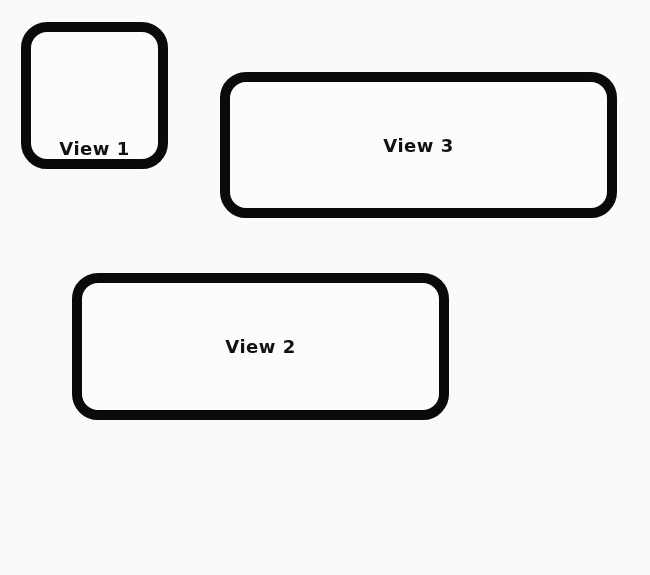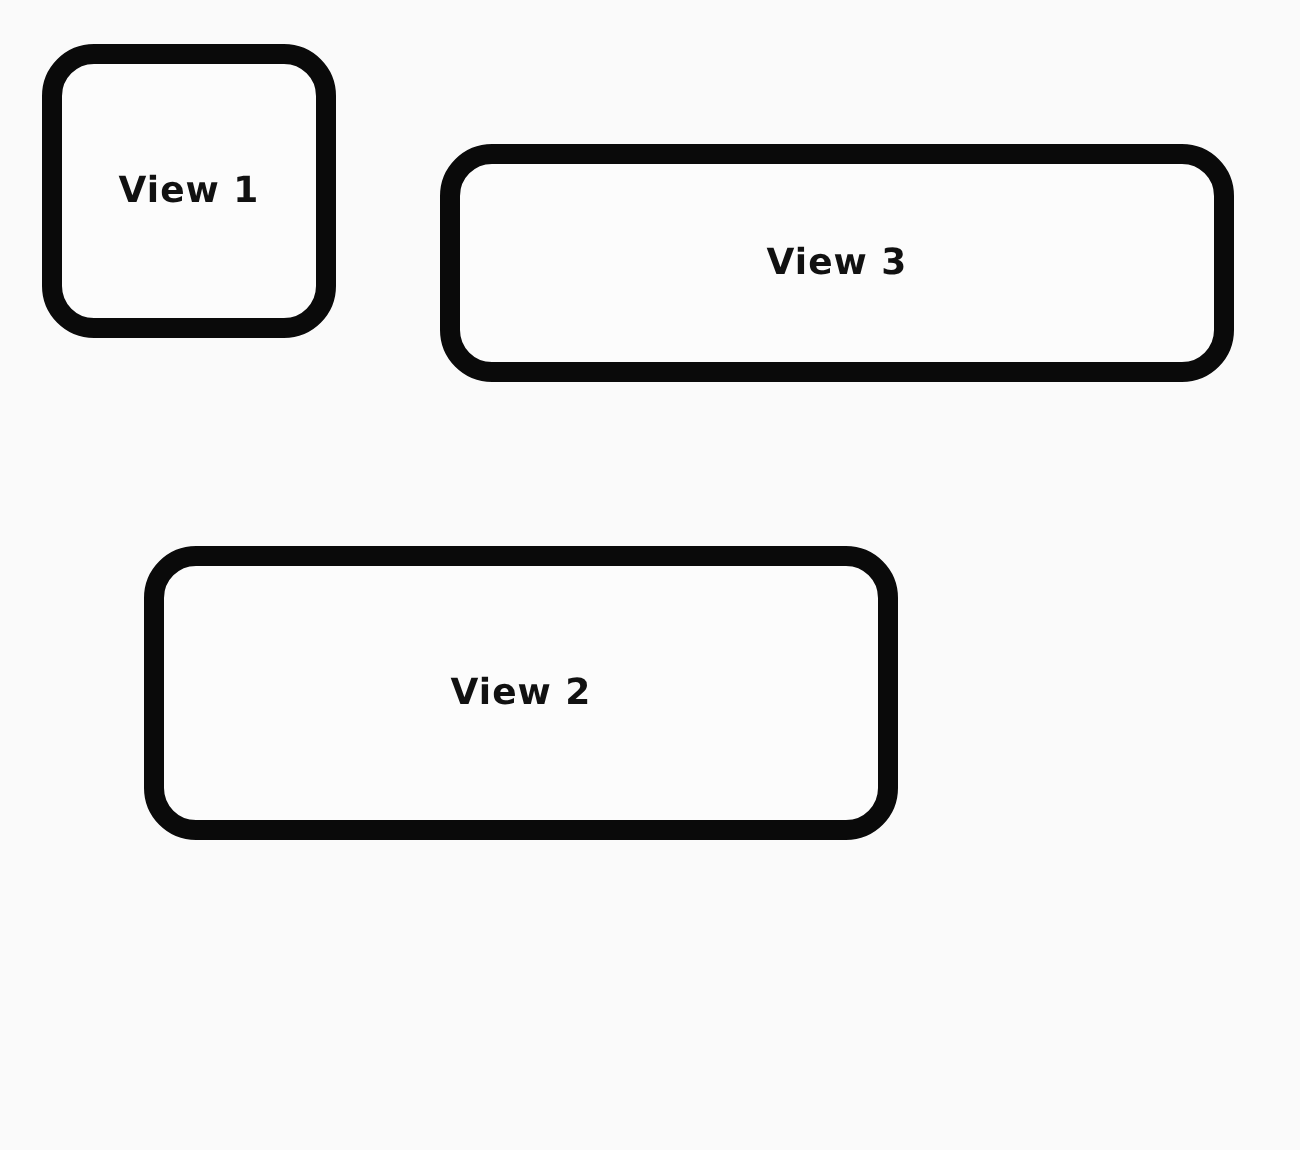--- a/index.html
+++ b/index.html
@@ -24,22 +24,22 @@
     align-items: center;
     justify-content: center;
   }
   .view .label {
     font-weight: bold;
     font-size: 18px;
     letter-spacing: 0.5px;
     color: var(--text, #111111);
     white-space: nowrap;
   }
-  #view1 { left: 21px;  top: 22px;  width: 147px; height: 147px; }
-  #view3 { left: 220px; top: 72px;  width: 397px; height: 119px; }
+  #view1 { left: 21px;  top: 22px;  width: 147px; height: 147px; align-items: flex-end; }
+  #view3 { left: 220px; top: 72px;  width: 397px; height: 146px; }
   #view2 { left: 72px;  top: 273px; width: 377px; height: 147px; }
 </style>
 </head>
 <body>
 
 <div id="view1" class="view">
   <span class="label">View 1</span>
 </div>
 
 <div id="view3" class="view">

